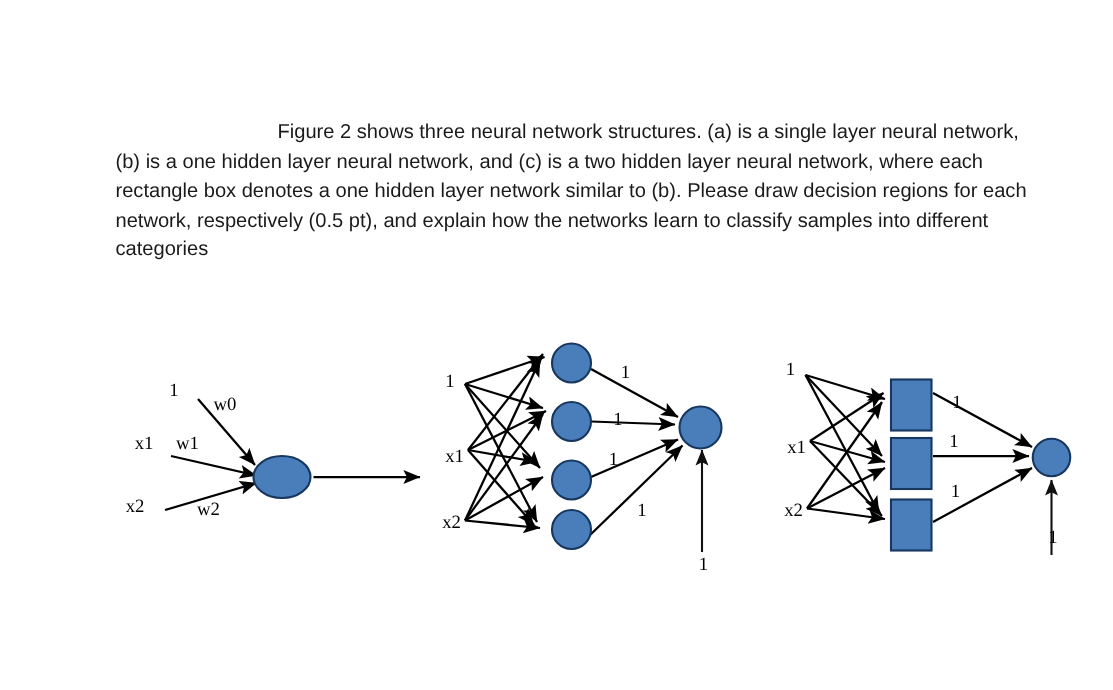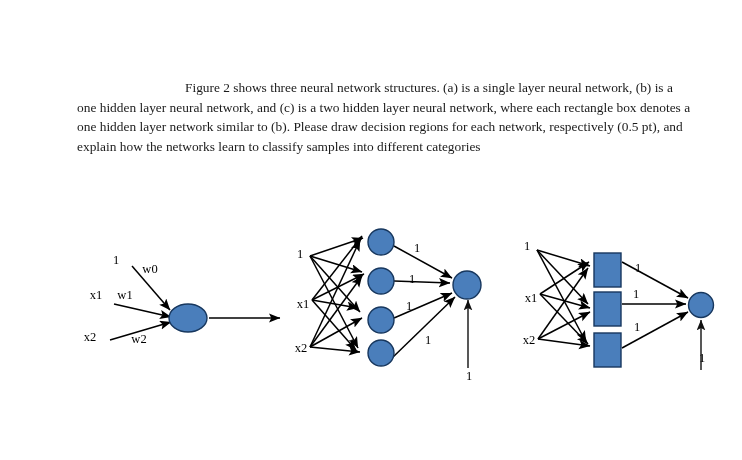--- a/index.html
+++ b/index.html
@@ -19,21 +19,21 @@
     position: absolute;
     left: 0; top: 0;
     width: 742px;
     height: 460px;
   }
   .prose {
     position: absolute;
     left: 77px;
     top: 78px;
     width: 615px;
-    font-family: Liberation Serif, serif;
+    font-family: Liberation Sans, sans-serif;
     font-size: 13.4px;
     line-height: 19.6px;
     color: #1a1a1a;
     text-align: left;
   }
   .prose .indent {
     display: inline-block;
     width: 108px;
   }
   .figure-area {

